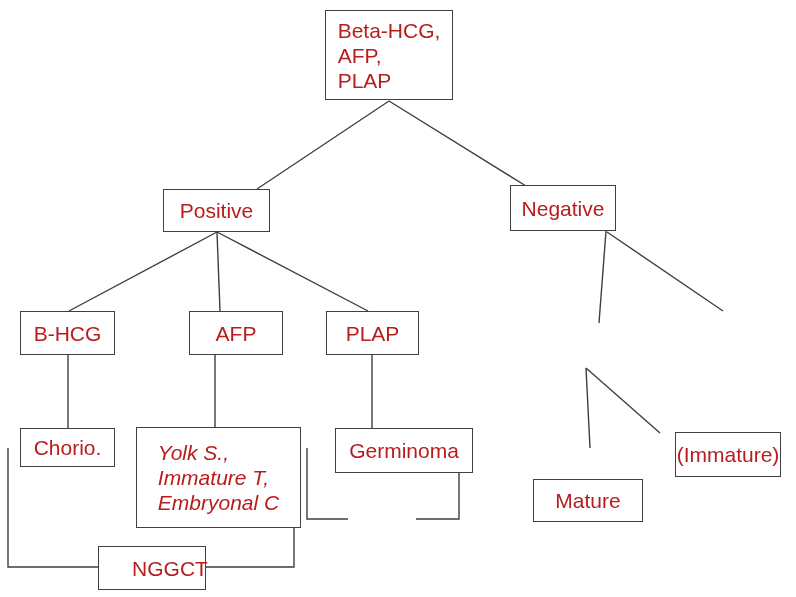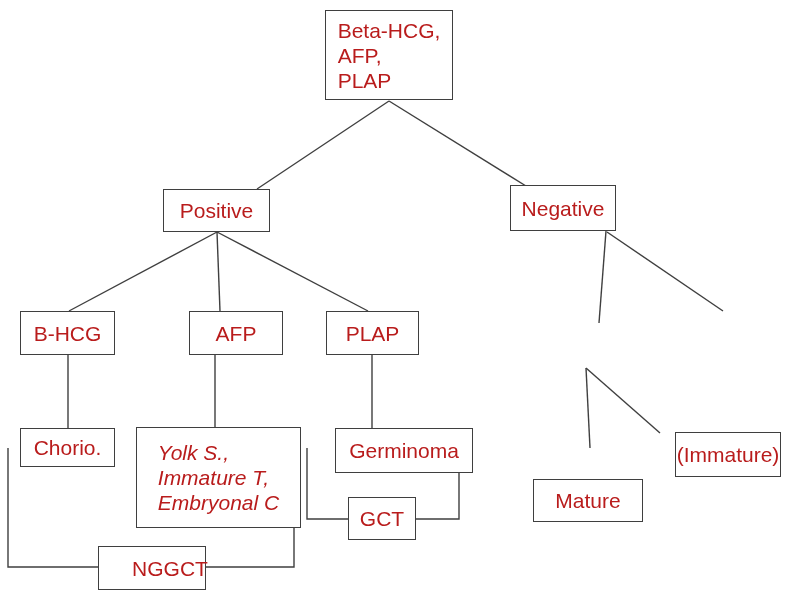--- a/index.html
+++ b/index.html
@@ -87,18 +87,17 @@
   <div class="node n-positive">Positive</div>
   <div class="node n-negative">Negative</div>
   <div class="node n-bhcg">B-HCG</div>
   <div class="node n-afp">AFP</div>
   <div class="node n-plap">PLAP</div>
   <div class="node n-chorio">Chorio.</div>
   <div class="node n-yolk">Yolk S.,
 Immature T,
 Embryonal C</div>
   <div class="node n-germinoma">Germinoma</div>
-  <div class="node n-gct">GCT</div>
   <div class="node n-nggct">NGGCT</div>
   <div class="node n-mature">Mature</div>
   <div class="node n-immature">(Immature)</div>
 
 </div>
 
 </body></html>

